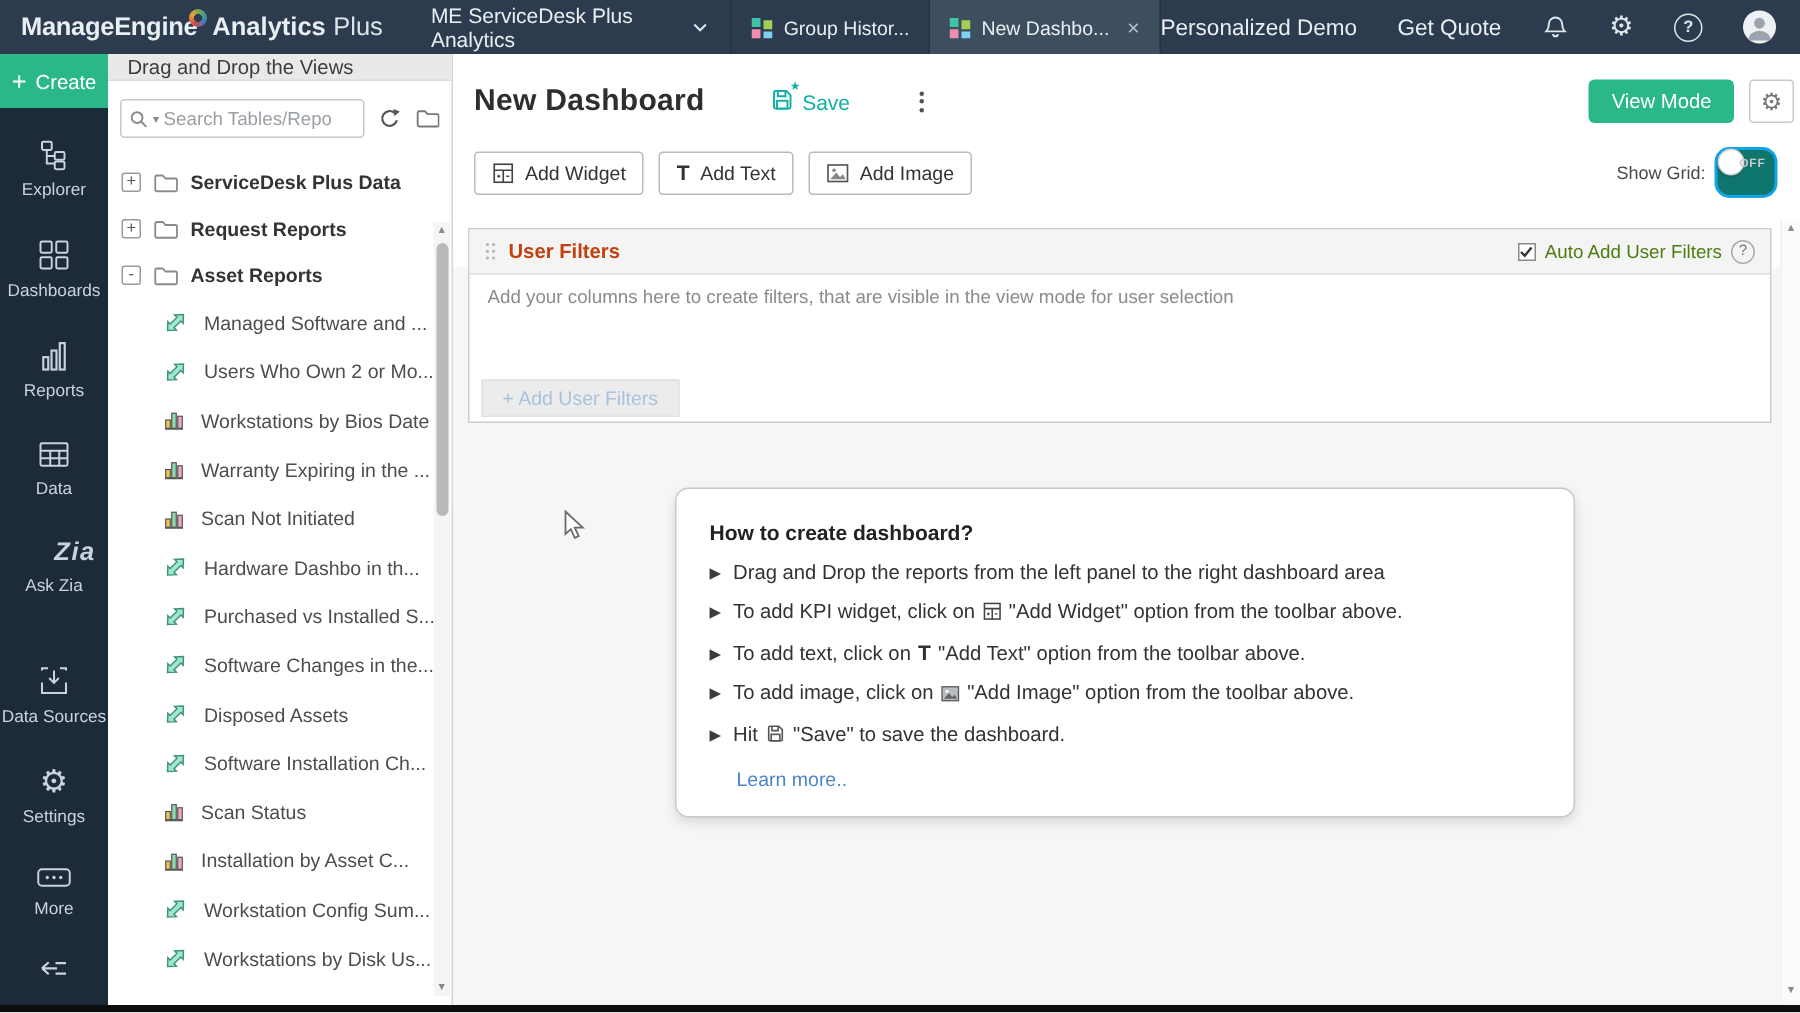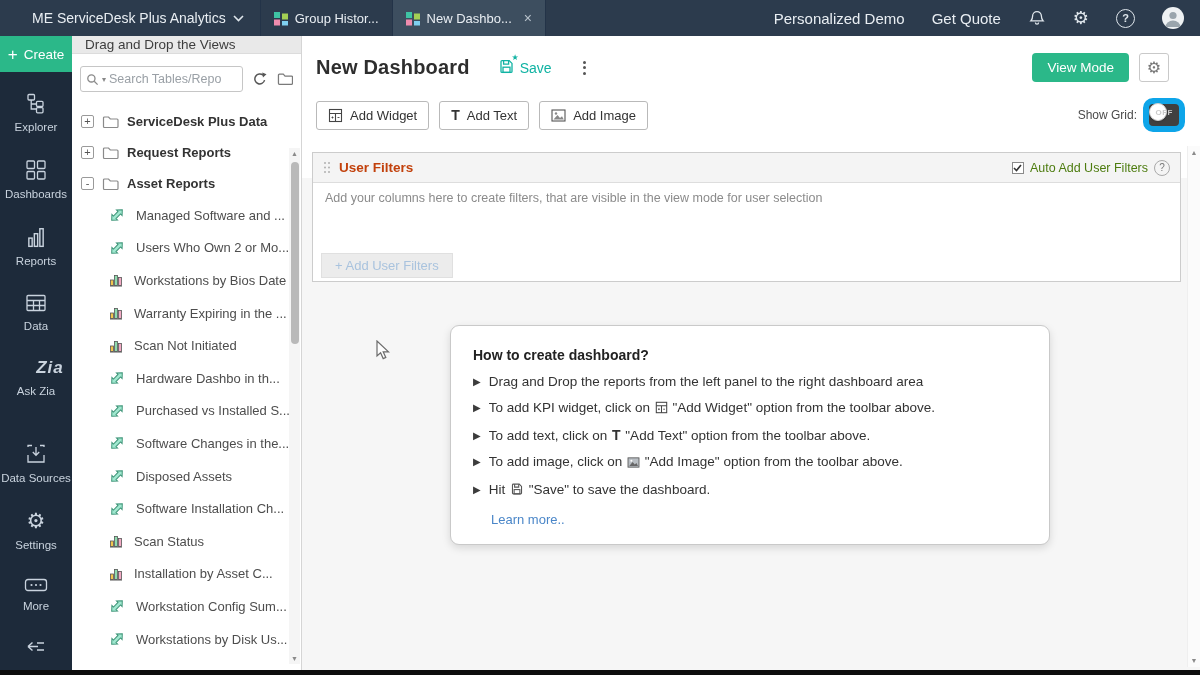--- a/index.html
+++ b/index.html
@@ -49,36 +49,36 @@
   .tree-folder { display:flex; align-items:center; gap:8px; height:31px; font-size:13px; font-weight:700; color:#333; cursor:pointer; }
   .toggle-box { width:13px; height:13px; border:1px solid #9a9a9a; border-radius:2px; background:#fff; color:#555; font-size:11px; line-height:11px; text-align:center; font-weight:400; }
   .tree-item { display:flex; align-items:center; gap:10px; height:32.6px; padding-left:27px; font-size:13px; color:#4d4d4d; cursor:pointer; white-space:nowrap; }
   .panel-sb { position:absolute; right:1px; top:112px; bottom:6px; width:11px; background:#f5f5f5; }
   .panel-sb .arr { position:absolute; left:0; width:11px; text-align:center; font-size:7px; color:#8a8a8a; }
   .panel-sb .thumb { position:absolute; left:1.5px; top:14px; width:8px; height:182px; background:#b9b9b9; border-radius:4px; }
 
   
   .content { position:absolute; left:302px; top:36px; width:898px; height:634px; background:#fff; }
   .canvas { position:absolute; left:0; top:142px; right:0; bottom:0; background:#f6f6f6; }
-  .mh { position:relative; display:flex; align-items:center; padding:17px 31px 0 14px; }
+  .mh { position:relative; display:flex; align-items:center; padding:17px 4px 0 14px;gap:15px; }
   .page-title { font-size:20px; font-weight:700; color:#2e2e2e; letter-spacing:0.2px; }
   .save-group { display:flex; align-items:center; gap:5px; margin-left:28px; cursor:pointer; color:var(--save-teal); font-size:14px; }
   .save-star { position:absolute; top:-5px; right:-4px; font-size:8px; color:var(--save-teal); }
   .kebab { display:flex; flex-direction:column; gap:2.5px; margin-left:27px; padding:4px; cursor:pointer; }
   .kebab i { width:3px; height:3px; border-radius:50%; background:#555; }
   .mh-right { margin-left:auto; display:flex; align-items:center; gap:10px; }
   .viewmode-btn { background:var(--accent); color:#fff; border:0; border-radius:4px; font-size:13.5px; padding:7px 15px; font-family:"Liberation Sans", sans-serif; cursor:pointer; }
   .gearbox { width:30px; height:29px; border:1px solid #c9c9c9; border-radius:3px; background:#fff; display:flex; align-items:center; justify-content:center; cursor:pointer; }
   .gearbox .g { font-family:"DejaVu Sans", sans-serif; font-size:16px; color:#777; line-height:1; }
 
   .tb { display:flex; align-items:center; gap:10px; padding:16px 15px 0 14px; }
   .tb-btn { display:flex; align-items:center; gap:7px; background:#fff; border:1px solid #b9b9b9; border-radius:3px; padding:6px 11px; font-size:13px; color:#333; cursor:pointer; font-family:"Liberation Sans", sans-serif; }
   .t-ic { font-size:14px; font-weight:700; color:#333; line-height:1; }
   .showgrid { margin-left:auto; display:flex; align-items:center; gap:6px; font-size:12px; color:#4a4a4a; }
-  .toggle { position:relative; width:42px; height:34px; background:#404040; border:6px solid #0ea5e9; border-radius:10px; cursor:pointer; }
+  .toggle { position:relative; width:42px; height:34px; background:#0f766e; border:2px solid #0ea5e9; border-radius:10px; cursor:pointer; }
   .toggle .knob { position:absolute; left:0; top:-1px; width:18px; height:18px; background:#fff; border:1px solid #cfcfcf; border-radius:50%; box-shadow:0 1px 2px rgba(0,0,0,.18); }
   .toggle .state { position:absolute; right:6px; top:4px; font-size:8px; font-weight:700; color:#cacaca; letter-spacing:0.5px; }
 
   .uf { position:absolute; left:10px; top:116px; width:869px; height:130px; background:#fff; border:1px solid #ccc; }
   .uf-header { height:30px; background:#f4f4f4; border-bottom:1px solid #ddd; display:flex; align-items:center; gap:8px; padding:0 10px; }
   .uf-title { font-size:13.5px; font-weight:700; color:#c2410c; }
   .uf-right { margin-left:auto; display:flex; align-items:center; gap:6px; }
   .cb { width:12px; height:12px; border:1px solid #8a8a8a; background:#fff; display:flex; align-items:center; justify-content:center; cursor:pointer; }
   .uf-label { font-size:12.5px; color:#4d7c0f; }
   .uf-q { width:16px; height:16px; border:1px solid #a9a9a9; border-radius:50%; display:flex; align-items:center; justify-content:center; font-size:10px; color:#777; cursor:pointer; }
@@ -99,20 +99,26 @@
 
   .bottom-strip { position:absolute; left:0; top:670px; width:1200px; height:5px; background:#0d0d0d; }
   .cursor { position:absolute; left:376px; top:340px; pointer-events:none; }
 </style>
 </head>
 <body>
 
 <div class="screen">
 
   <header class="topbar">
+    <div class="logo">
+      <span class="p1">ManageEngine</span>
+        <span class="swirl"></span>
+        <span class="p2">Analytics</span>
+        <span class="p3">Plus</span>
+    </div>
     <div class="workspace">
       <span>ME ServiceDesk Plus Analytics</span>
       <svg width="11" height="7" viewBox="0 0 11 7">
           <polyline points="1,1 5.5,5.5 10,1" fill="none" stroke="#dfe6ec" stroke-width="1.6"></polyline>
         </svg>
     </div>
     <div class="tab">
       <svg class="gridic" width="14" height="15" viewBox="0 0 14 15">
         <rect x="0" y="1" width="6" height="6" fill="#3fc3a4"></rect>
           <rect x="8" y="2.5" width="6" height="6" fill="#a4cf54"></rect>

